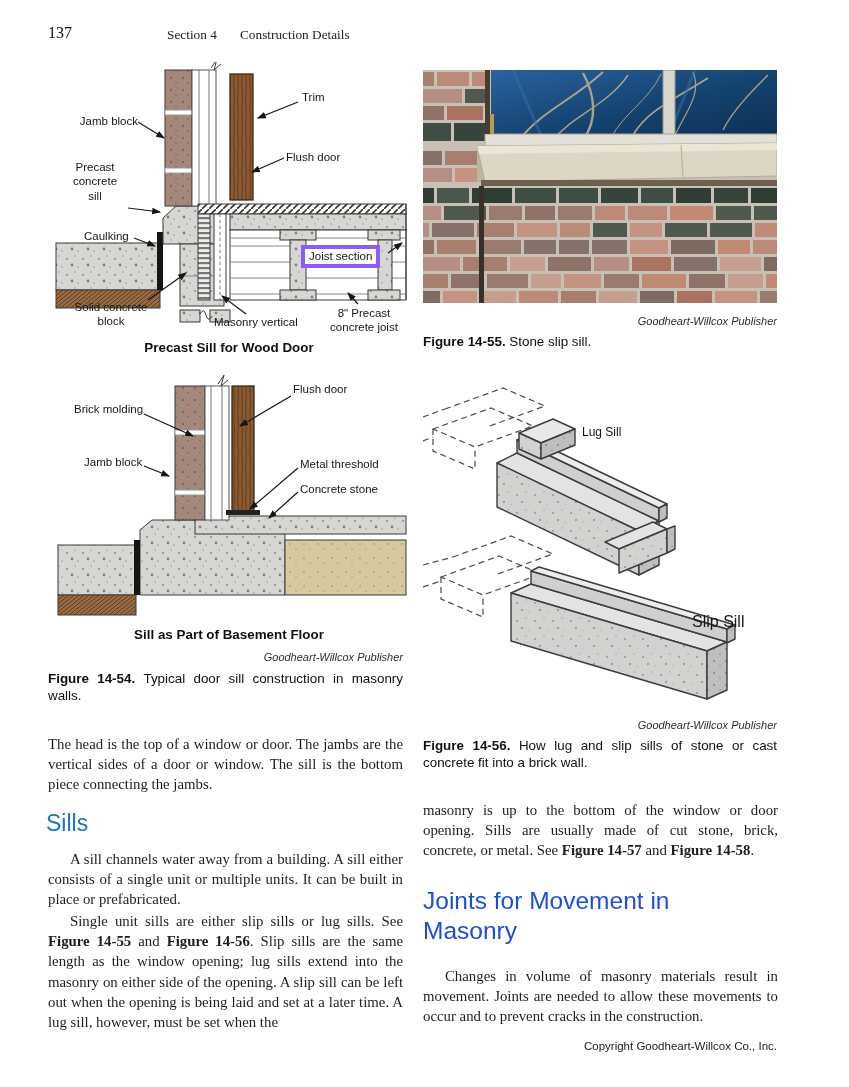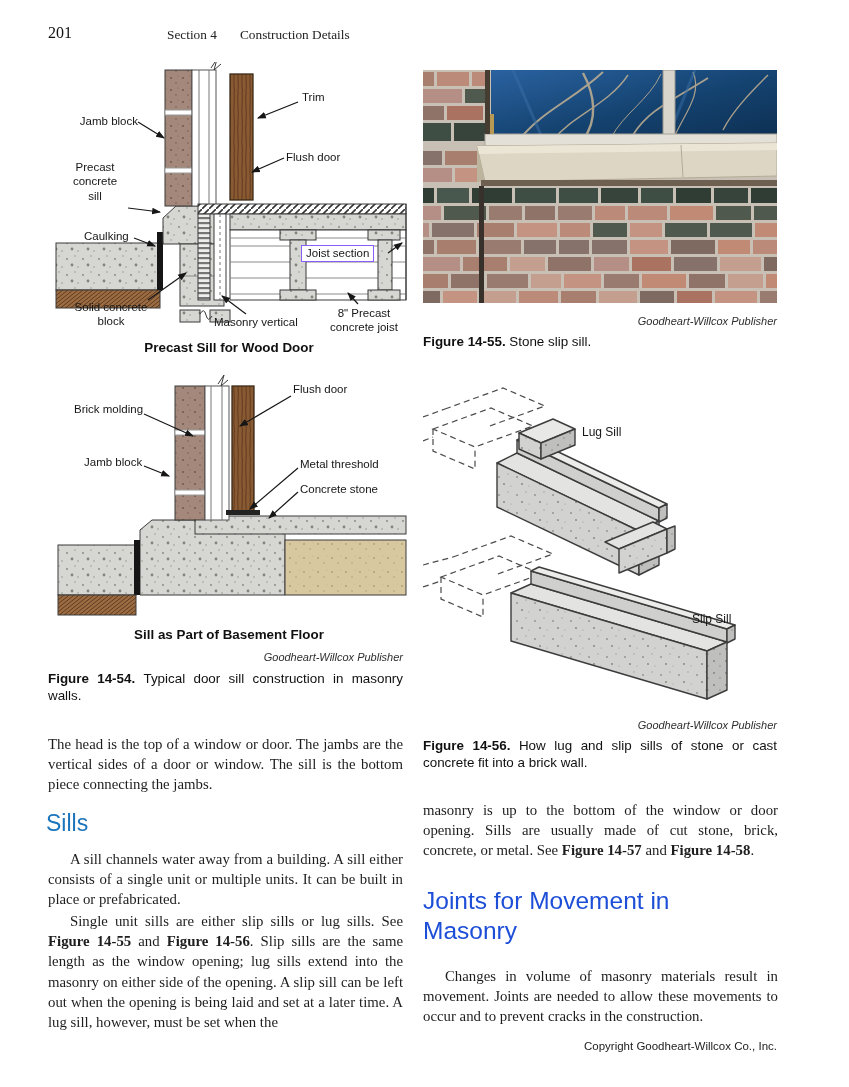--- a/index.html
+++ b/index.html
@@ -7,21 +7,21 @@
          font-family:"Liberation Sans",sans-serif;}
   .abs{position:absolute;}
   .serif{font:14.8px/20.2px "Liberation Serif",serif;text-align:justify;color:#1d1d1d;}
   .indent{text-indent:22px;}
   .caption{font:13.4px/17px "Liberation Sans",sans-serif;text-align:justify;color:#101010;}
   .caption b{font-weight:bold;}
   .credit{font:italic 11px/13px "Liberation Sans",sans-serif;text-align:right;color:#2e2e2e;}
   .dcap{font:bold 13.4px/16px "Liberation Sans",sans-serif;text-align:center;color:#101010;}
   .dlabel{position:absolute;font:11.5px/1.25 "Liberation Sans",sans-serif;color:#161616;white-space:pre-line;}
   .tc{text-align:center;} .tr{text-align:right;}
-  .boxed{border:1px solid #8b5cf6;background:#fff;padding:0 4px;line-height:15px;}
+  .boxed{border:4px solid #8b5cf6;background:#fff;padding:0 4px;line-height:15px;}
   .h-blue{font:23px/26px "Liberation Sans",sans-serif;font-weight:normal;margin:0;}
   .h-red{font:24.5px/30px "Liberation Sans",sans-serif;font-weight:normal;margin:0;}
   .runhead{font:13.3px "Liberation Serif",serif;color:#222;margin-left:40px;}
   .pagenum{font:16px "Liberation Serif",serif;color:#111;}
   .footer{font:11.5px "Liberation Sans",sans-serif;color:#222;}
   svg{display:block;}
 </style>
 </head>
 <body>
 
@@ -80,21 +80,21 @@
   <linearGradient id="wgrad" x1="0" y1="0" x2="1" y2="1">
     <stop offset="0" stop-color="#2a62a0"></stop>
         <stop offset="0.55" stop-color="#14426f"></stop>
         <stop offset="1" stop-color="#0d2f52"></stop>
   </linearGradient>
  </defs>
 </svg>
 
 <div class="sheet">
 
-  <span class="abs pagenum" style="left:48px;top:24px;">201</span>
+  <span class="abs pagenum" style="left:48px;top:24px;">137</span>
   <span class="abs runhead" style="left:127px;top:27px;">Section 4</span>
   <span class="abs runhead" style="left:200px;top:27px;">Construction Details</span>
 
   <div class="abs" style="left:48px;top:62px;width:362px;height:300px;">
     <svg width="362" height="300" viewBox="0 0 362 300">
       <g stroke="#3a3a3a" stroke-width="1">
         <rect x="8" y="181" width="104" height="47" fill="url(#conc1)"></rect>
         <rect x="8" y="228" width="104" height="18" fill="url(#bsec1)"></rect>
         <rect x="109" y="170" width="6" height="58" fill="#151515" stroke="none"></rect>
         <path d="M128,144 L172,144 L172,182 L115,182 L115,156 Z" fill="url(#conc1)"></path>
@@ -350,21 +350,21 @@
       <g stroke="#3c3c3c" stroke-width="1.4" stroke-linejoin="round">
         <path d="M88,212 L284,270 L304,261 L108,203 Z" fill="#e3e3e1"></path>
         <path d="M108,203 L304,261 L304,248 L108,190 Z" fill="#cfcfcd"></path>
         <path d="M108,190 L304,248 L312,244 L116,186 Z" fill="#ececea"></path>
         <path d="M304,248 L312,244 L312,258 L304,262 Z" fill="url(#c56e)"></path>
         <path d="M88,212 L284,270 L284,318 L88,260 Z" fill="url(#c56f)"></path>
         <path d="M284,270 L304,261 L304,309 L284,318 Z" fill="url(#c56e)"></path>
       </g>
     </svg>
     <div class="dlabel" style="left:159px;top:44px;font-size:12px;">Lug Sill</div>
-    <div class="dlabel" style="left:269px;top:231px;font-size:12px;">Slip Sill</div>
+    <div class="dlabel" style="left:269px;top:231px;font-size:16px;">Slip Sill</div>
   </div>
   <div class="abs credit" style="left:423px;top:719px;width:354px;">Goodheart-Willcox Publisher</div>
   <div class="abs caption" style="left:423px;top:737px;width:354px;"><b>Figure 14-56. </b><span>How lug and slip sills of stone or cast concrete fit into a brick wall.</span></div>
 
   <div class="abs serif" style="left:423px;top:800px;width:355px;"><span>masonry is up to the bottom of the window or door opening. Sills are usually made of cut stone, brick, concrete, or metal. See </span><b>Figure 14-57</b><span> and </span><b>Figure 14-58</b><span>.</span></div>
   <h2 class="abs h-red" style="left: 423px; top: 886px; width: 320px; color: #1d4ed8;">Joints for Movement in Masonry</h2>
   <div class="abs serif indent" style="left:423px;top:966px;width:355px;font-family:Liberation Serif, serif;">Changes in volume of masonry materials result in movement. Joints are needed to allow these movements to occur and to prevent cracks in the construction.</div>
 
   <div class="abs footer tr" style="left:423px;top:1040px;width:354px;">Copyright Goodheart-Willcox Co., Inc.</div>
 </div>

